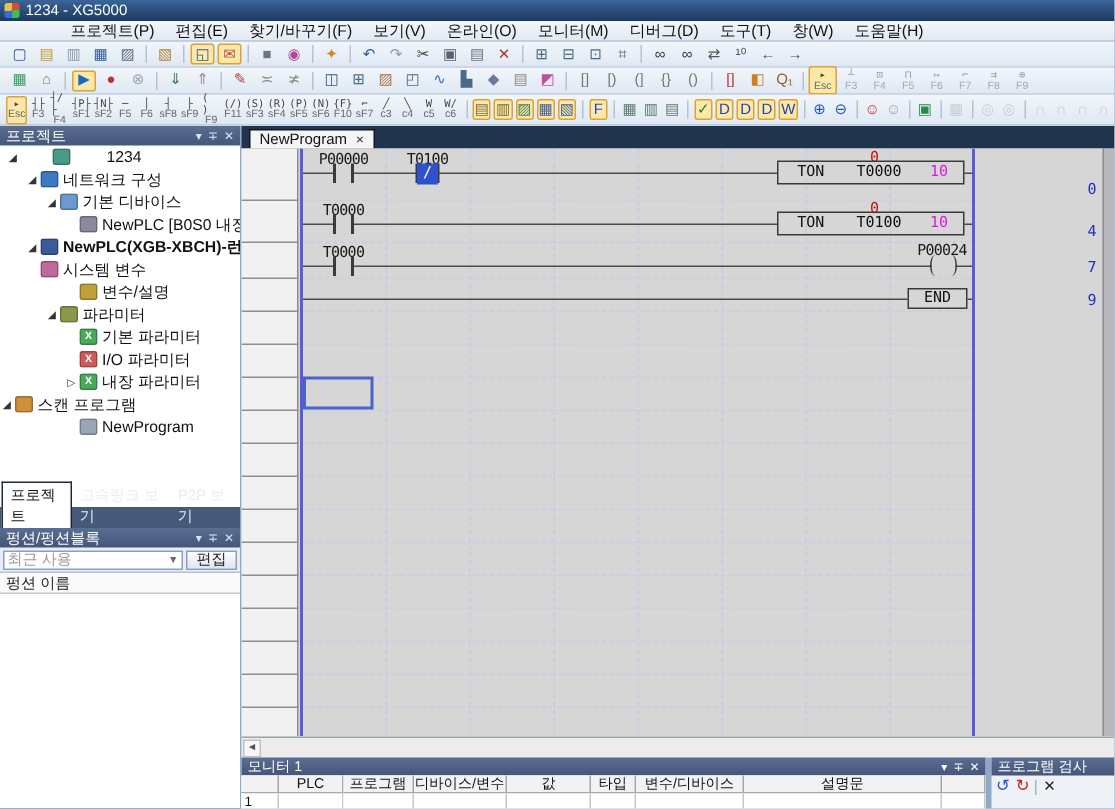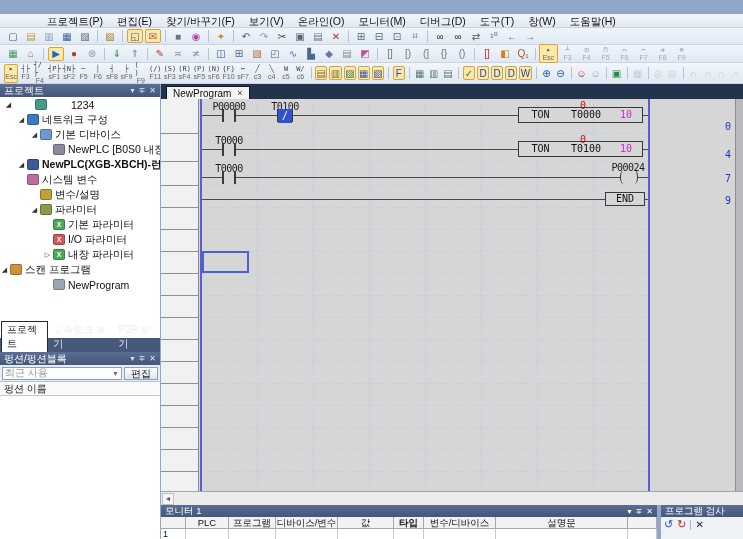--- a/index.html
+++ b/index.html
@@ -113,20 +113,24 @@
     display:flex; align-items:center; padding:0 4px; }
   #checkicons { display:flex; align-items:center; gap:4px; padding:2px 3px; }
   #checkicons .ci { font-size:11px; line-height:11px; }
   #checkicons .csep { width:1px; height:10px; background:#aab4c4; }
 </style>
 </head>
 <body>
 
 <div id="app">
 
+  <div id="titlebar">
+    <span class="appicon"></span>
+    <span>1234 - XG5000</span>
+  </div>
 
   <div id="menubar">
       <div class="mitem">프로젝트(P)</div>
       <div class="mitem">편집(E)</div>
       <div class="mitem">찾기/바꾸기(F)</div>
       <div class="mitem">보기(V)</div>
       <div class="mitem">온라인(O)</div>
       <div class="mitem">모니터(M)</div>
       <div class="mitem">디버그(D)</div>
       <div class="mitem">도구(T)</div>
@@ -393,21 +397,21 @@
         <div class="trow b" style="padding-left: 17px;">
           <span class="exp">◢</span>
           <span class="ti" style="background: rgb(58, 90, 154);"></span>
           <span>NewPLC(XGB-XBCH)-런</span>
         </div>
         <div class="trow" style="padding-left: 17px;">
           <span class="exp"></span>
           <span class="ti" style="background: rgb(192, 106, 154);"></span>
           <span>시스템 변수</span>
         </div>
-        <div class="trow" style="padding-left: 30px;">
+        <div class="trow" style="padding-left: 43px;">
           <span class="exp"></span>
           <span class="ti" style="background: rgb(192, 160, 58);"></span>
           <span>변수/설명</span>
         </div>
         <div class="trow" style="padding-left: 30px;">
           <span class="exp">◢</span>
           <span class="ti" style="background: rgb(138, 154, 74);"></span>
           <span>파라미터</span>
         </div>
         <div class="trow" style="padding-left: 43px;">
@@ -584,21 +588,21 @@
         <div class="mhcell" style="left: 0px; width: 25px;"></div>
         <div class="mrcell" style="left: 0px; width: 25px;">1</div>
         <div class="mhcell" style="left: 25px; width: 43px;">PLC</div>
         <div class="mrcell" style="left: 25px; width: 43px;"></div>
         <div class="mhcell" style="left: 68px; width: 47px;">프로그램</div>
         <div class="mrcell" style="left: 68px; width: 47px;"></div>
         <div class="mhcell" style="left: 115px; width: 62px;">디바이스/변수</div>
         <div class="mrcell" style="left: 115px; width: 62px;"></div>
         <div class="mhcell" style="left: 177px; width: 56px;">값</div>
         <div class="mrcell" style="left: 177px; width: 56px;"></div>
-        <div class="mhcell" style="left: 233px; width: 30px; font-weight: bold;">타입</div>
+        <div class="mhcell" style="left: 233px; width: 30px;">타입</div>
         <div class="mrcell" style="left: 233px; width: 30px;"></div>
         <div class="mhcell" style="left: 263px; width: 72px;">변수/디바이스</div>
         <div class="mrcell" style="left: 263px; width: 72px;"></div>
         <div class="mhcell" style="left: 335px; width: 132px;">설명문</div>
         <div class="mrcell" style="left: 335px; width: 132px;"></div>
         <div class="mhcell" style="left: 467px; width: 29px;"></div>
         <div class="mrcell" style="left: 467px; width: 29px;"></div>
       </div>
   </div>
 

